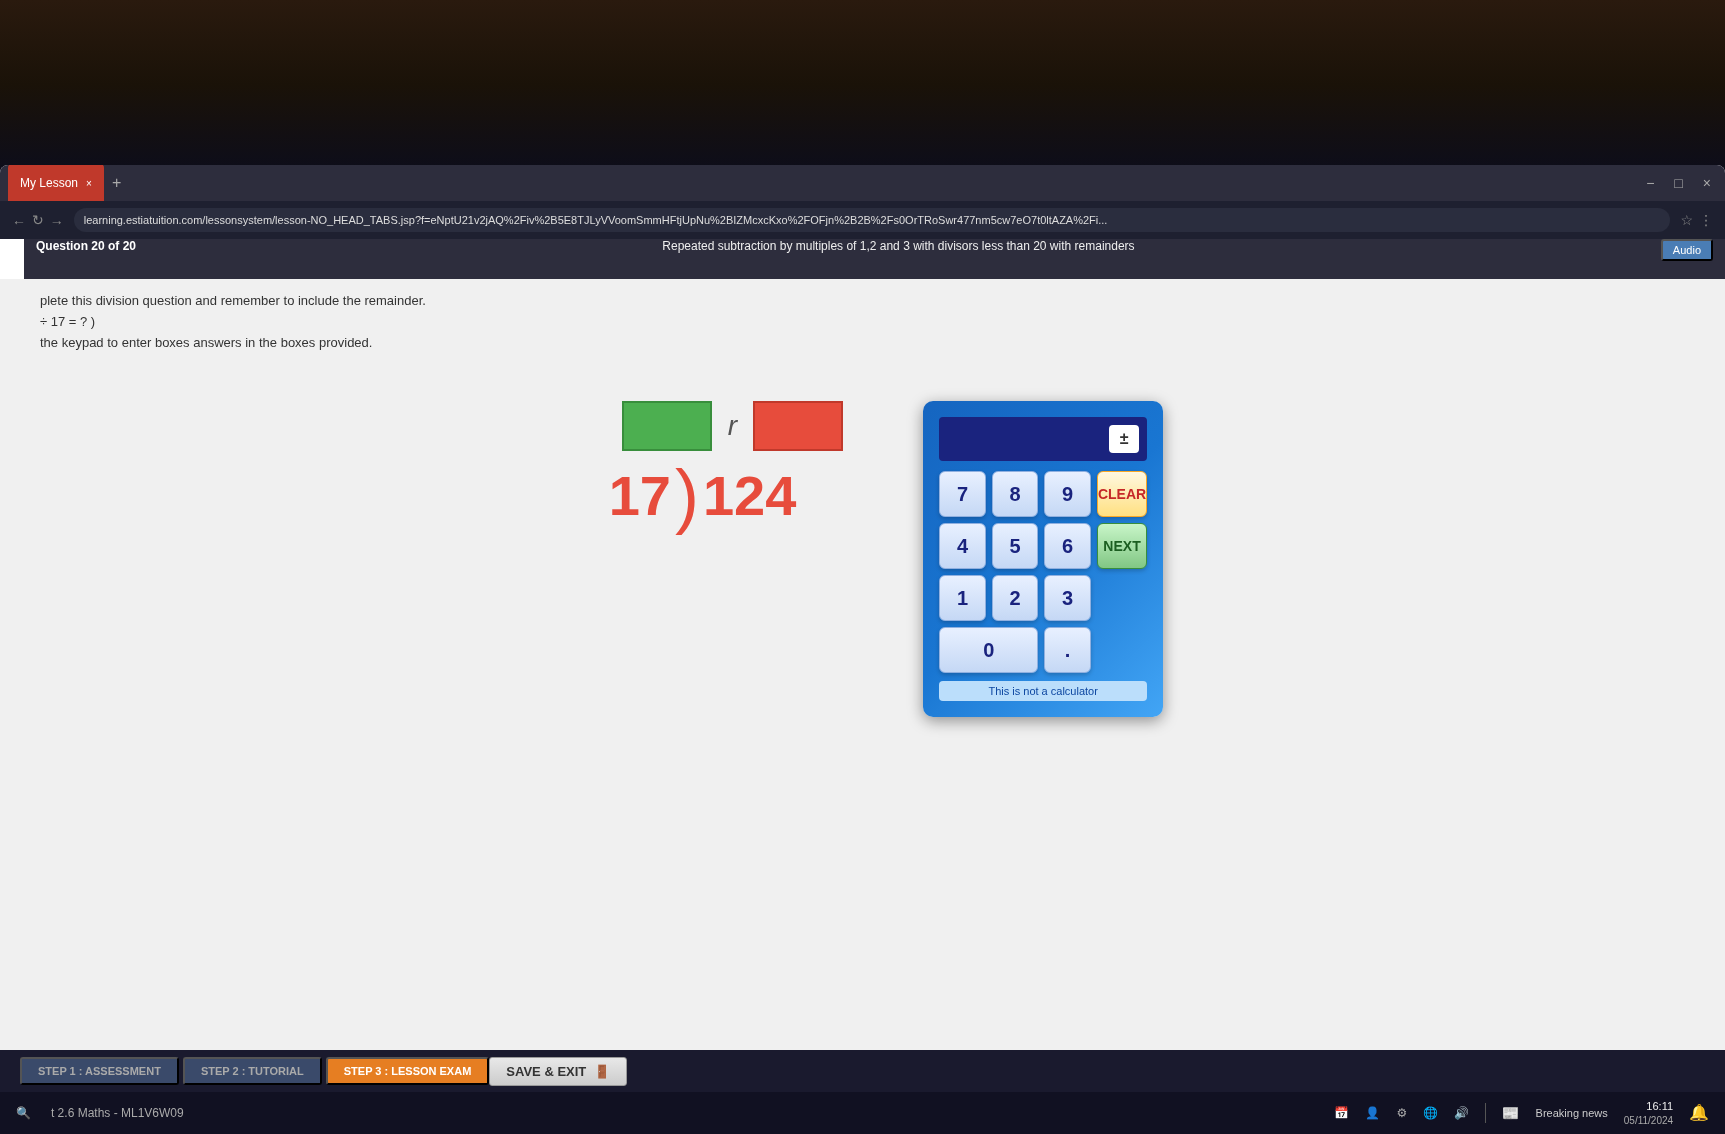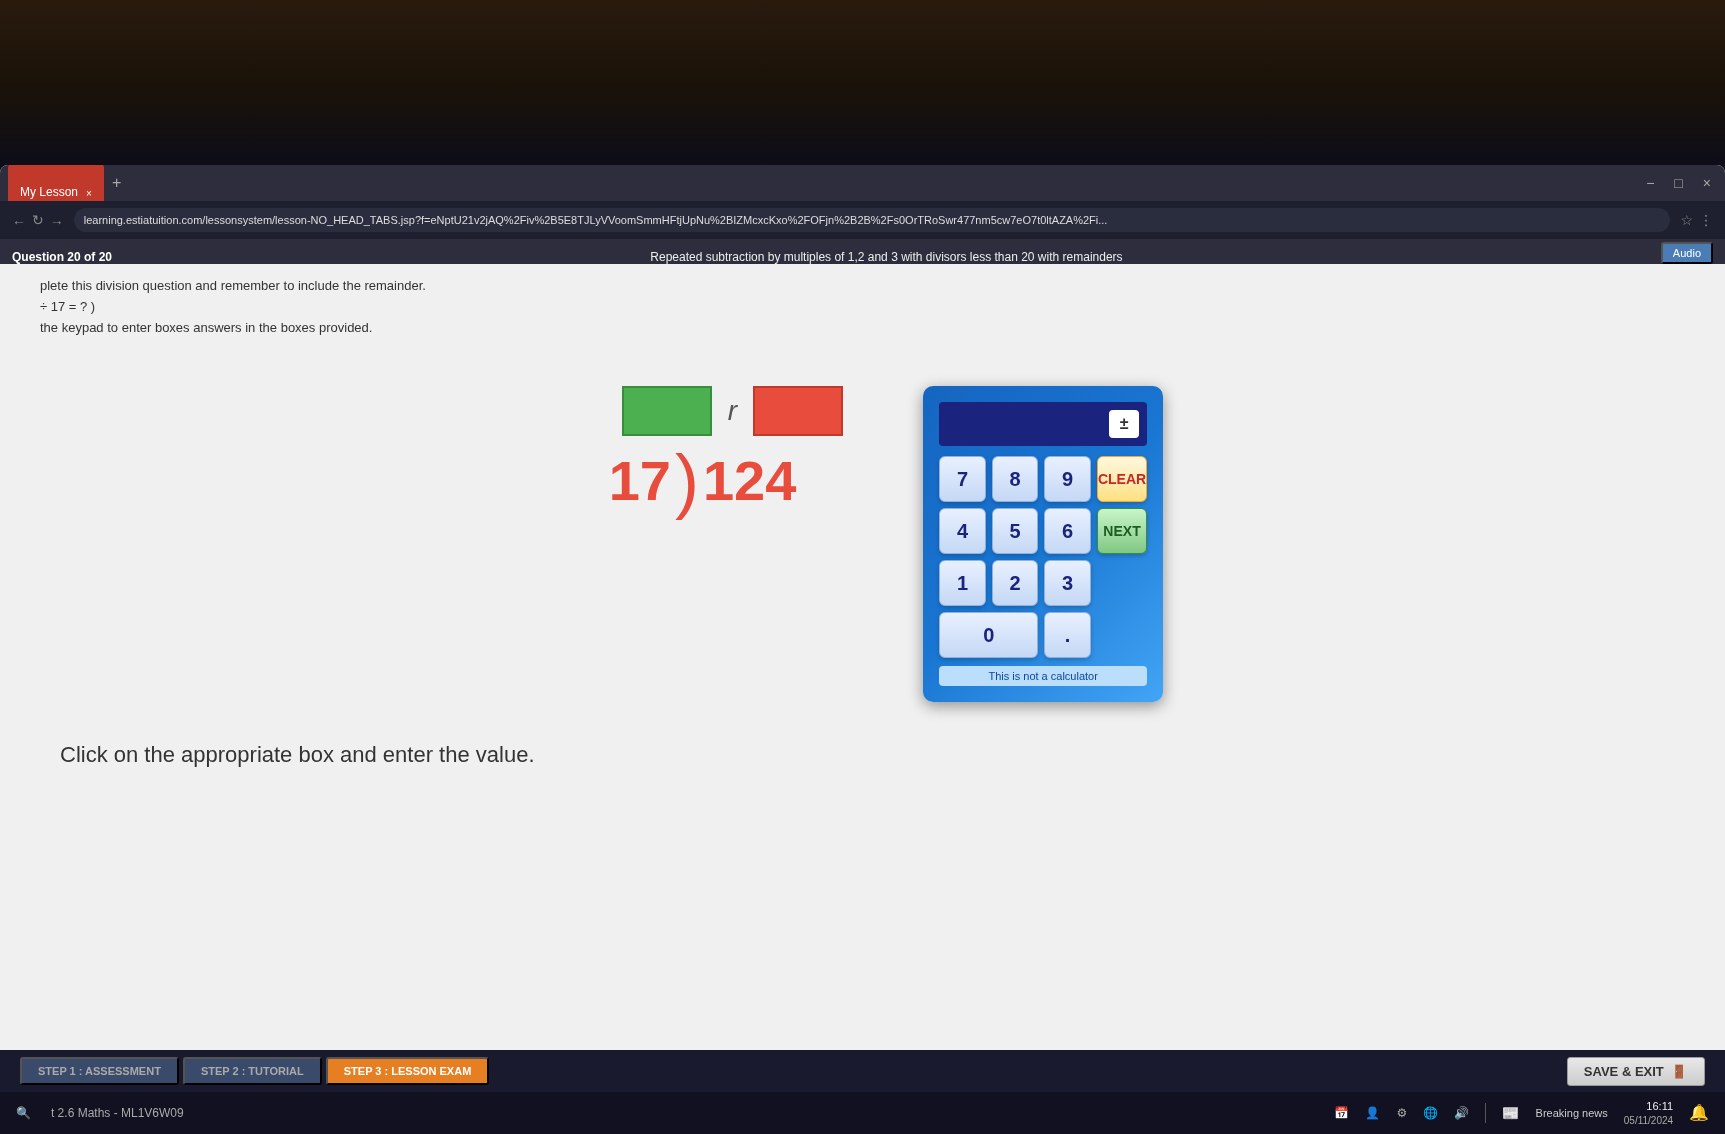--- a/index.html
+++ b/index.html
@@ -44,21 +44,21 @@
       gap: 8px;
     }
 
     .tab {
       background: #c0392b;
       color: #fff;
       font-size: 12px;
       padding: 4px 12px;
       border-radius: 4px 4px 0 0;
       display: flex;
-      align-items: flex-end;
+      align-items: center;
       gap: 8px;
       height: 39px;
     }
 
     .tab-close {
       font-size: 10px;
       cursor: pointer;
       color: #fff;
     }
 
@@ -124,28 +124,29 @@
 
     .addr-icon {
       color: #888;
       font-size: 14px;
       cursor: pointer;
     }
 
     
     .lesson-toolbar {
       background: #2d2d3d;
-      height: 25px;
-      display: flex;
-      align-items: flex-end;
+      height: 40px;
+      display: flex;
+      align-items: flex-start;
       padding: 0 12px;
       gap: 16px;
       color: #eee;
       font-size: 12px;
       font-weight: bold;
+      margin-left: 24px;
     }
 
     .question-count {
       color: #fff;
       font-weight: bold;
     }
 
     .lesson-title {
       flex: 1;
       text-align: center;
@@ -490,23 +491,22 @@
           <button class="calc-btn">.</button>
           <div style="background:transparent;border:none;"></div>
 
         </div>
 
         <div class="calc-not-calculator">This is not a calculator</div>
       </div>
 
     </div>
 
-    <div class="click-instruction">Click on the appropriate box and enter the value.</div>
-
-    <div style="position:absolute; bottom:42px; left:0; right:0; height:42px; background:#1a1a2e; display:flex; align-items:center; justify-content:space-between; padding:0 20px;">
+
+    <div style="position:absolute; bottom:42px; left:0; right:0; height:42px; background:#1a1a2e; display:flex; align-items:center; padding:0 20px;">
 
       <div class="step-tabs">
         <button class="step-tab step-tab-inactive">STEP 1 : ASSESSMENT</button>
         <button class="step-tab step-tab-inactive">STEP 2 : TUTORIAL</button>
         <button class="step-tab step-tab-active">STEP 3 : LESSON EXAM</button>
       </div>
 
       <button class="save-exit-btn">
         <span>SAVE &amp; EXIT</span>
         <span>🚪</span>

